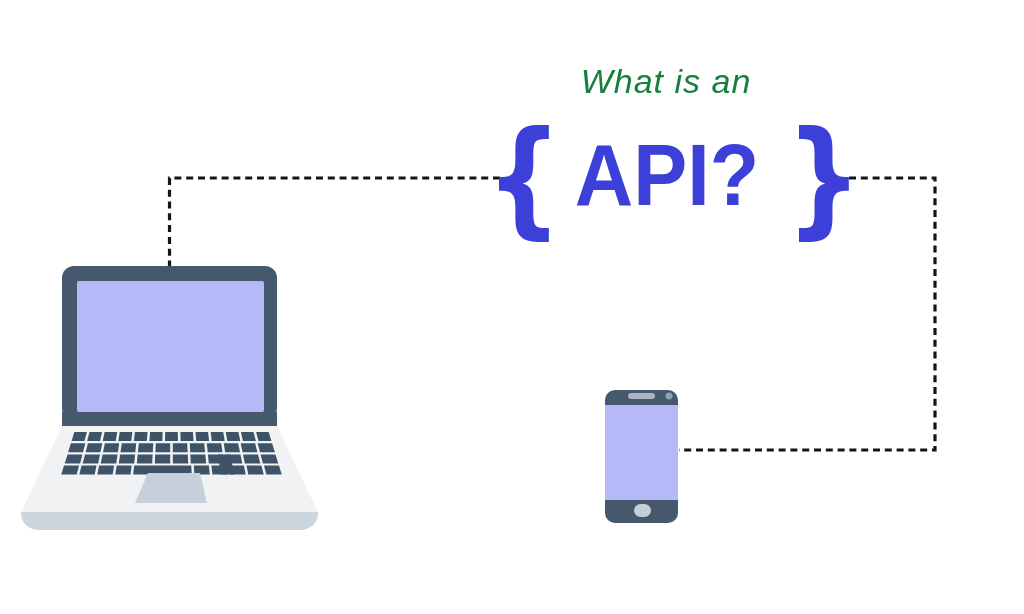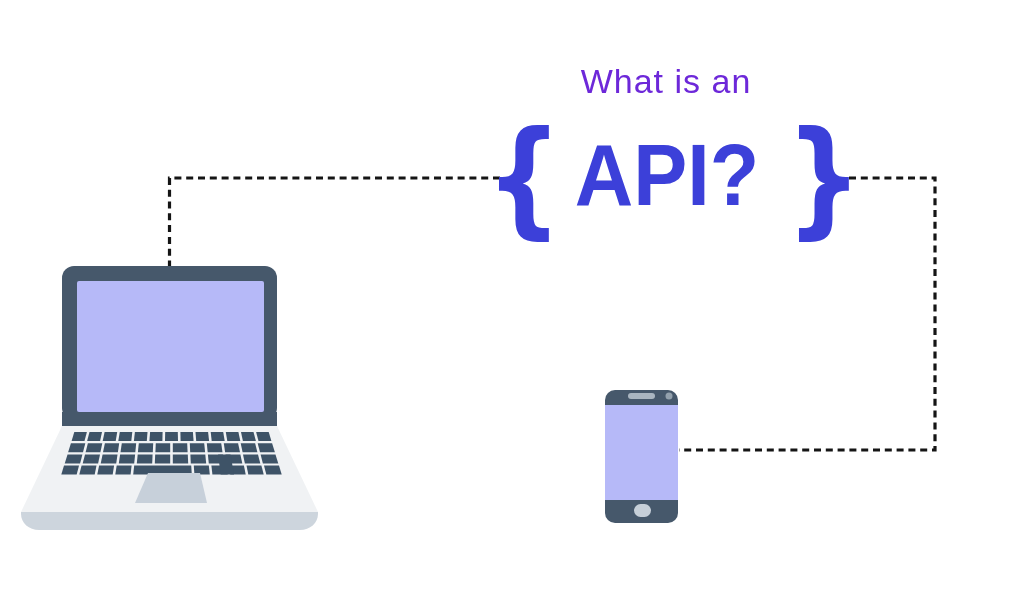--- a/index.html
+++ b/index.html
@@ -58,21 +58,21 @@
 </head>
 <body>
 
 <div class="canvas" style="background: rgb(255, 255, 255);">
 
   <svg class="connectors" width="1024" height="614" viewBox="0 0 1024 614">
     <polyline points="500,178 169.5,178 169.5,268" fill="none" stroke-width="3.2" stroke-dasharray="7 4.8" stroke="#151515"></polyline>
     <polyline points="849,178 935,178 935,450 679,450" fill="none" stroke-width="3.2" stroke-dasharray="7 4.8" stroke="#151515"></polyline>
   </svg>
 
-  <div class="title-prefix" style="color: #6d28d9;">What is an</div>
+  <div class="title-prefix" style="color: #15803d; font-style: italic;">What is an</div>
 
   <div class="brace left" style="color: rgb(60, 64, 217);">{</div>
 
   <div class="title-main" style="color: rgb(60, 64, 217);">API?</div>
 
   <div class="brace right" style="color: rgb(60, 64, 217);">}</div>
 
   <svg class="laptop" width="310" height="275" viewBox="0 0 310 275">
 
     <rect x="47" y="6" width="215" height="154" rx="12" fill="#46586b"></rect>

